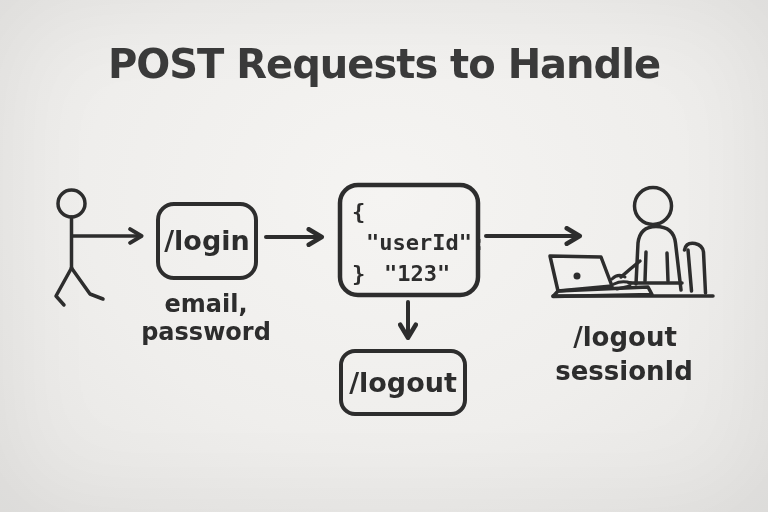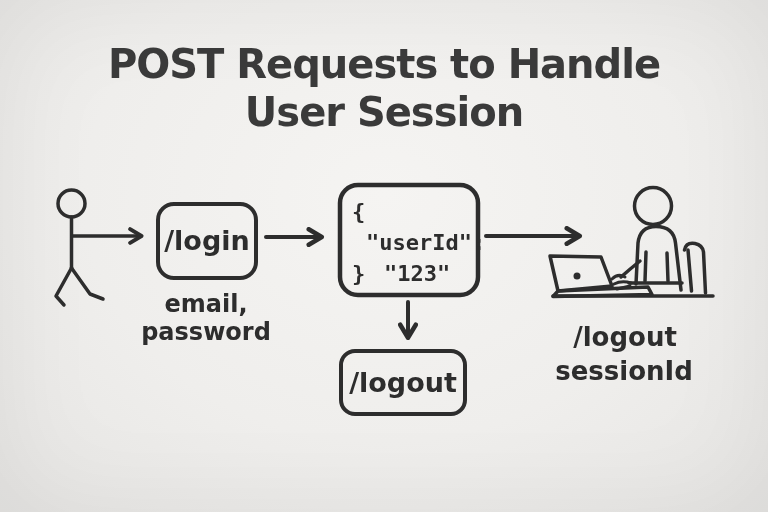--- a/index.html
+++ b/index.html
@@ -30,21 +30,20 @@
   .mono{font-family:"DejaVu Sans Mono","Liberation Mono",monospace;font-weight:bold;}
   .stroke{fill:none;stroke:currentColor;stroke-linecap:round;stroke-linejoin:round;}
 </style>
 </head>
 <body>
 
 <div class="stage">
 
   <div class="title">
     <div>POST Requests to Handle</div>
-    <div>User Session</div>
   </div>
 
   <svg class="diagram" width="768" height="512" viewBox="0 0 768 512">
     <defs>
       <marker id="ah" viewBox="0 0 12 12" refX="9" refY="6" markerWidth="5.2" markerHeight="5.2" orient="auto">
         <path d="M2.5,1.5 L10,6 L2.5,10.5" fill="none" stroke="#2d2d2d" stroke-width="2.6" stroke-linecap="round" stroke-linejoin="round"></path>
       </marker>
     </defs>
 
     <g>

